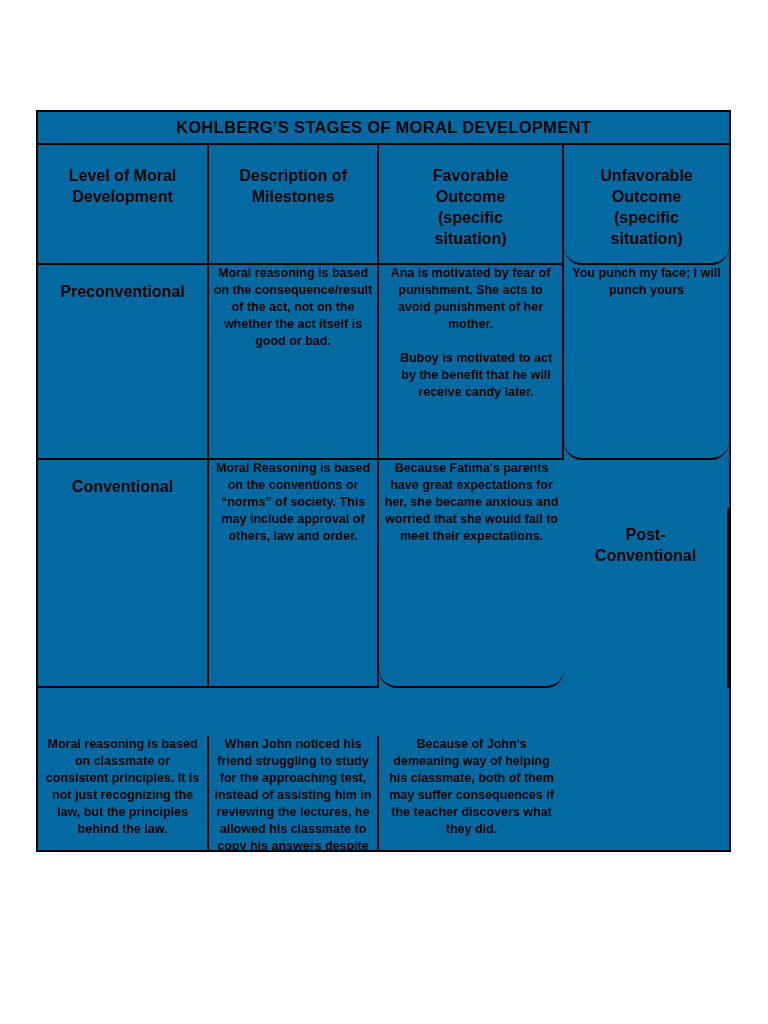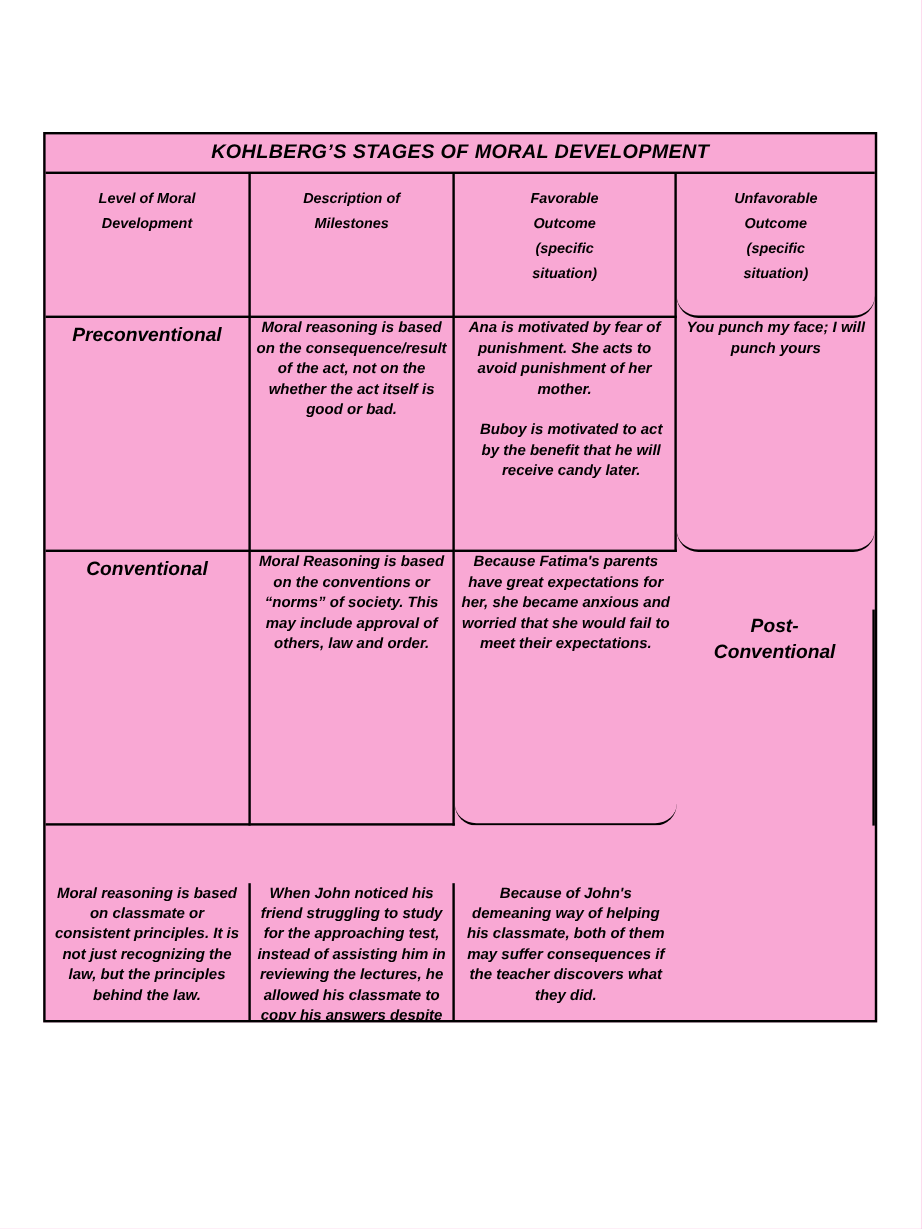--- a/index.html
+++ b/index.html
@@ -13,50 +13,49 @@
   }
   .doc-table {
     position: absolute;
     left: 36px; top: 110px;
     width: 695px; height: 742px;
     box-sizing: border-box;
     border: 2px solid #000;
     display: grid;
     grid-template-columns: 171px 170px 185px 165px;
     grid-template-rows: 33px 120px 195px 228px 162px;
-    background: #f9a8d4;
-    font-style: italic;
+    background: #0369a1;
   }
   .cell {
     box-sizing: border-box;
     border-right: 2px solid #000;
     border-bottom: 2px solid #000;
     text-align: center;
     font-weight: bold;
     overflow: hidden;
   }
   .c4 { border-right: none; border-radius: 18px; }
   .r3 { border-bottom: none; margin-top: 48px; }
   .title-cell {
     grid-column: 1 / -1;
     border-right: none;
     display: flex; align-items: center; justify-content: center;
     font-size: 16.5px;
     letter-spacing: 0.3px;
   }
   .head {
-    font-size: 12px;
+    font-size: 16px;
     line-height: 21px;
-    padding-top: 10px;
+    padding-top: 20px;
     white-space: pre-line;
   }
   .level {
     font-size: 16px;
     line-height: 21px;
-    padding-top: 4px;
+    padding-top: 16px;
     white-space: pre-line;
   }
   .body-cell {
     font-size: 12.5px;
     line-height: 17px;
     padding: 0 4px 0 4px;
   }
   .para { margin: 0; }
   .para + .para { margin-top: 17px; margin-left: 11px; }
   .para.big-gap { margin-top: 66px; }

